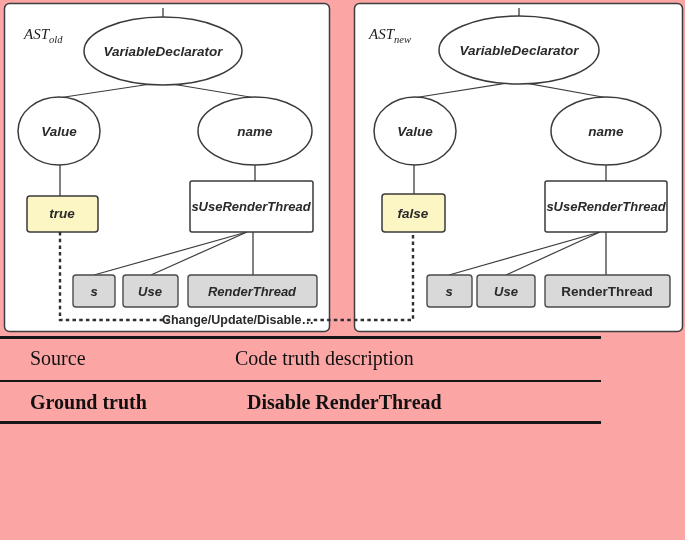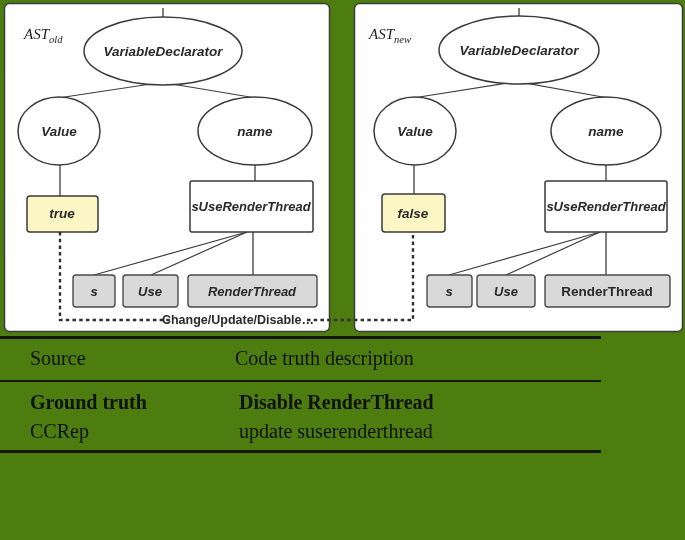--- a/index.html
+++ b/index.html
@@ -1,20 +1,20 @@
 <!DOCTYPE html>
 <html><head>
 <meta charset="utf-8">
 <style>
   html, body { margin: 0; padding: 0; background: #ffffff; }
   #stage {
     position: relative;
     width: 685px;
     height: 540px;
-    background: #4d7c0f;
+    background: #fca5a5;
     overflow: hidden;
     font-family: "Liberation Sans", sans-serif;
   }
   #diagram { position: absolute; top: 0; left: 0; }
 
   .node-label {
     font-family: "Liberation Sans", sans-serif;
     font-style: italic;
     font-weight: 600;
     fill: #2a2a2a;
@@ -48,21 +48,21 @@
     text-align: left;
     font-weight: normal;
     padding: 8px 0 10px 0;
     border-bottom: 2.5px solid #161616;
   }
   #result-table th:first-child, #result-table td:first-child {
     padding-left: 30px;
     width: 205px;
   }
   #result-table tbody td {
-    padding: 1px 4px;
+    padding: 1px 12px;
     line-height: 27px;
     white-space: nowrap;
   }
   #result-table tbody tr:first-child td { padding-top: 7px; font-weight: bold; }
   #result-table tbody tr:last-child td { padding-bottom: 5px; }
 </style>
 </head>
 <body>
 
 <div id="stage">
@@ -161,20 +161,16 @@
       <tr>
         <th>Source</th>
         <th>Code truth description</th>
       </tr>
     </thead>
     <tbody>
       <tr>
         <td>Ground truth</td>
         <td>Disable RenderThread</td>
       </tr>
-      <tr>
-        <td>CCRep</td>
-        <td>update suserenderthread</td>
-      </tr>
     </tbody>
   </table>
 
 </div>
 
 </body></html>

